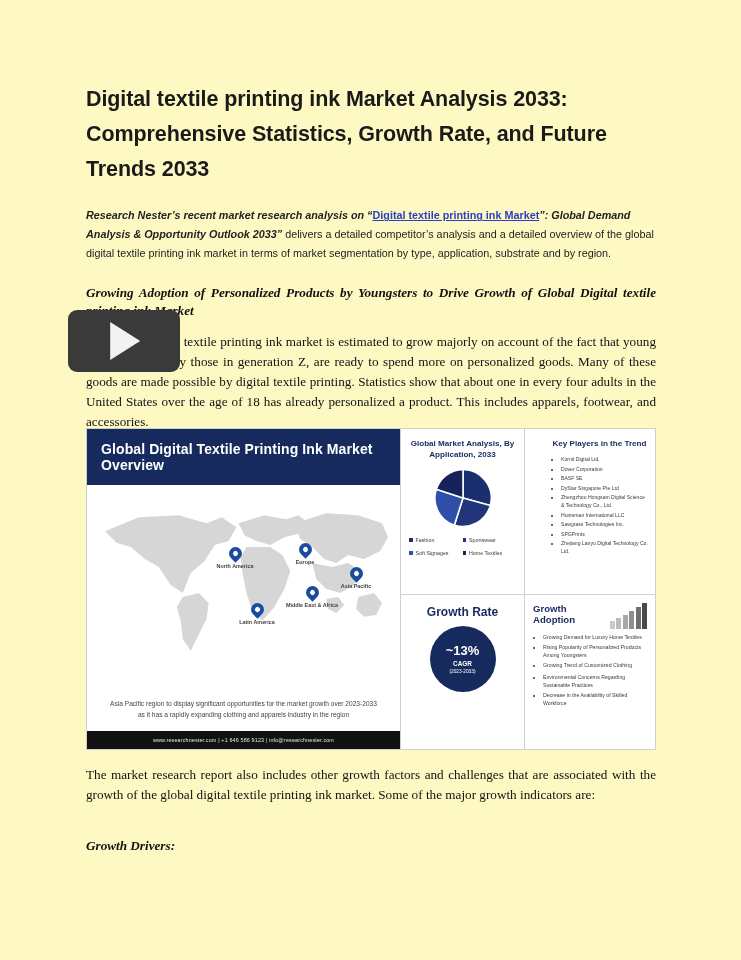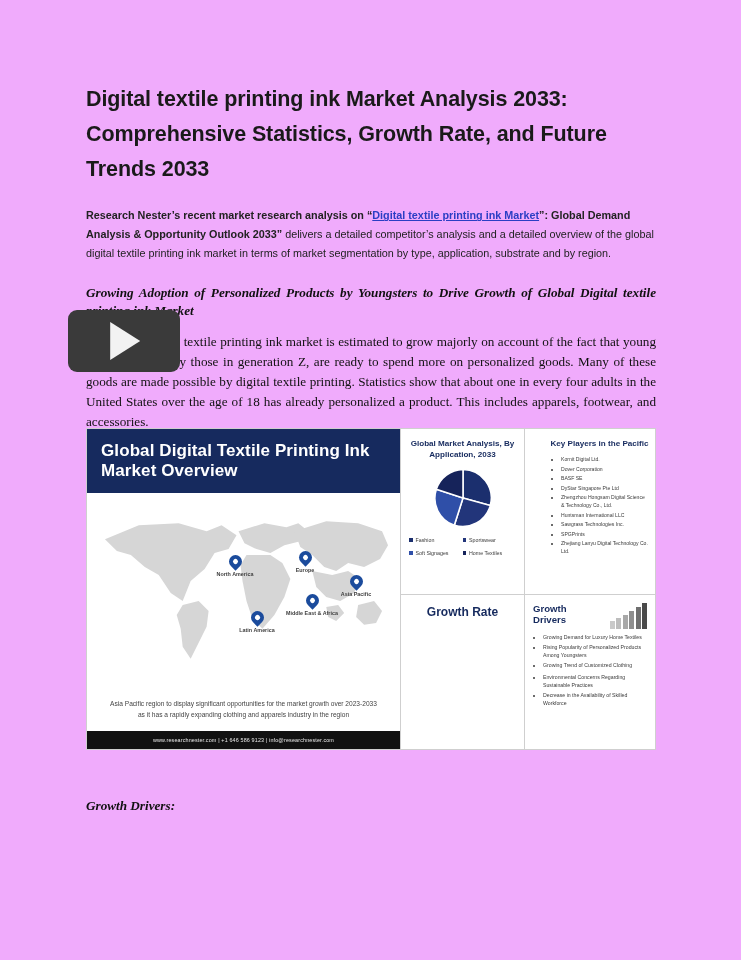--- a/index.html
+++ b/index.html
@@ -7,21 +7,21 @@
     padding: 0;
     background: #8a8a8a;
   }
   body {
     font-family: "Liberation Sans", sans-serif;
   }
   .page {
     position: relative;
     width: 741px;
     height: 960px;
-    background: #f0abfc;
+    background: #fef9c3;
     overflow: hidden;
     box-sizing: border-box;
   }
   .content {
     position: absolute;
     left: 86px;
     top: 82px;
     width: 570px;
   }
 
@@ -37,21 +37,21 @@
   }
 
   
   .intro {
     font-size: 10.8px;
     line-height: 1.72;
     color: #222;
     margin: 0 0 22px 0;
     text-align: left;
   }
-  .intro b { font-weight: bold; }
+  .intro b { font-weight: bold; font-style: italic; }
   .link {
     color: #2a3ec4;
     font-weight: bold;
   }
 
   
   .sub-head {
     font-family: "Liberation Serif", serif;
     font-style: italic;
     font-weight: bold;
@@ -116,21 +116,21 @@
   }
   .ig-right {
     flex: 1;
     display: flex;
     flex-direction: column;
     box-sizing: border-box;
   }
   .ig-header {
     background: #162a5e;
     color: #ffffff;
-    font-size: 17px;
+    font-size: 14px;
     font-weight: bold;
     padding: 12px 0 12px 14px;
     letter-spacing: 0.1px;
   }
 
   
   .map-wrap {
     position: relative;
     flex: 1;
     background: #ffffff;
@@ -394,44 +394,49 @@
               <span>Soft Signages</span>
             </div>
             <div class="leg-item">
               <span class="leg-sq" style="background:#16235a"></span>
               <span>Home Textiles</span>
             </div>
           </div>
         </div>
 
         <div class="cell-players">
-          <div class="cell-title">Key Players in the Pacific</div>
+          <div class="cell-title">Key Players in the Trend</div>
           <ul class="players-list">
             <li>Kornit Digital Ltd.</li>
             <li>Dover Corporation</li>
             <li>BASF SE</li>
             <li>DyStar Singapore Pte Ltd</li>
             <li>Zhengzhou Hongsam Digital Science &amp; Technology Co., Ltd.</li>
             <li>Huntsman International LLC</li>
             <li>Sawgrass Technologies Inc.</li>
             <li>SPGPrints</li>
             <li>Zhejiang Lanyu Digital Technology Co. Ltd.</li>
           </ul>
         </div>
       </div>
 
       <div class="cell-row-2">
 
         <div class="cell-growth">
           <div class="growth-title">Growth Rate</div>
+          <div class="growth-circle">
+            <div class="growth-pct">~13%</div>
+            <div class="growth-cagr">CAGR</div>
+            <div class="growth-years">(2023-2033)</div>
+          </div>
         </div>
 
         <div class="cell-drivers">
           <div class="drv-head-row">
-            <div class="drv-head">Growth Drivers</div>
+            <div class="drv-head">Growth Adoption</div>
             <div class="bars">
               <span style="height:8px;  background:#c9c9c9"></span>
               <span style="height:11px; background:#bdbdbd"></span>
               <span style="height:14px; background:#a8a8a8"></span>
               <span style="height:18px; background:#8f8f8f"></span>
               <span style="height:22px; background:#6f6f6f"></span>
               <span style="height:26px; background:#4a4a4a"></span>
             </div>
           </div>
           <ul class="drv-list">
@@ -443,16 +448,17 @@
           <ul class="drv-list">
             <li>Environmental Concerns Regarding Sustainable Practices</li>
             <li>Decrease in the Availability of Skilled Workforce</li>
           </ul>
         </div>
       </div>
     </div>
   </div>
 
   <div class="closing">
+    <p class="body-par">The market research report also includes other growth factors and challenges that are associated with the growth of the global digital textile printing ink market. Some of the major growth indicators are:</p>
     <p class="sub-head" style="margin-top:32px;">Growth Drivers:</p>
   </div>
 
 </div>
 
 </body></html>

